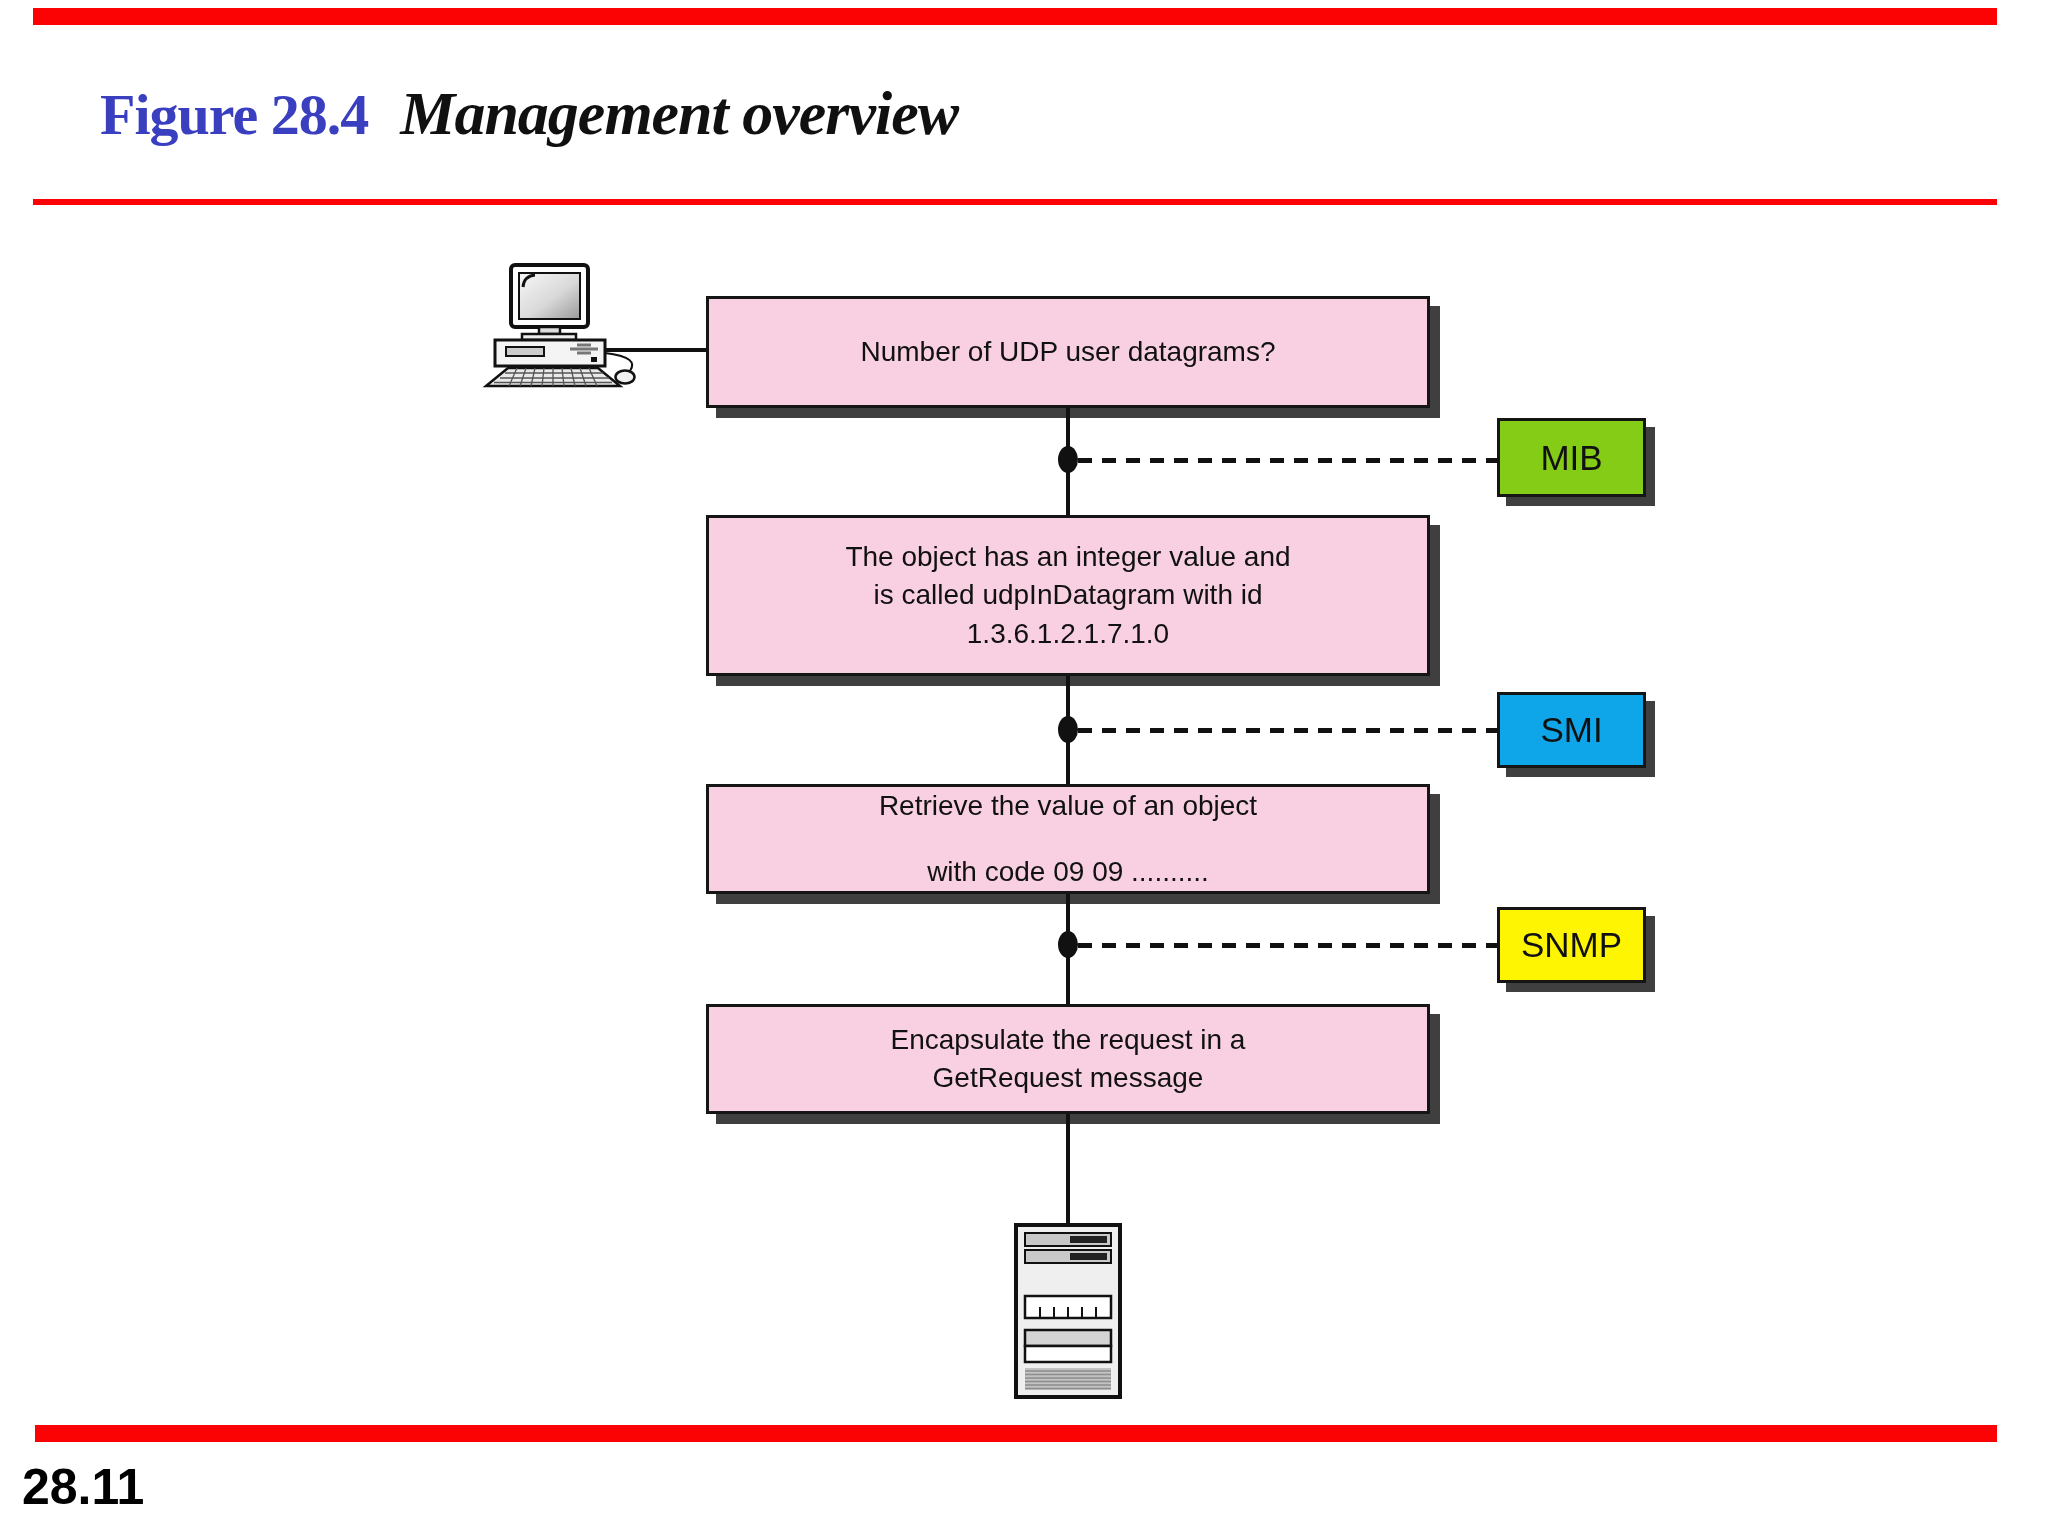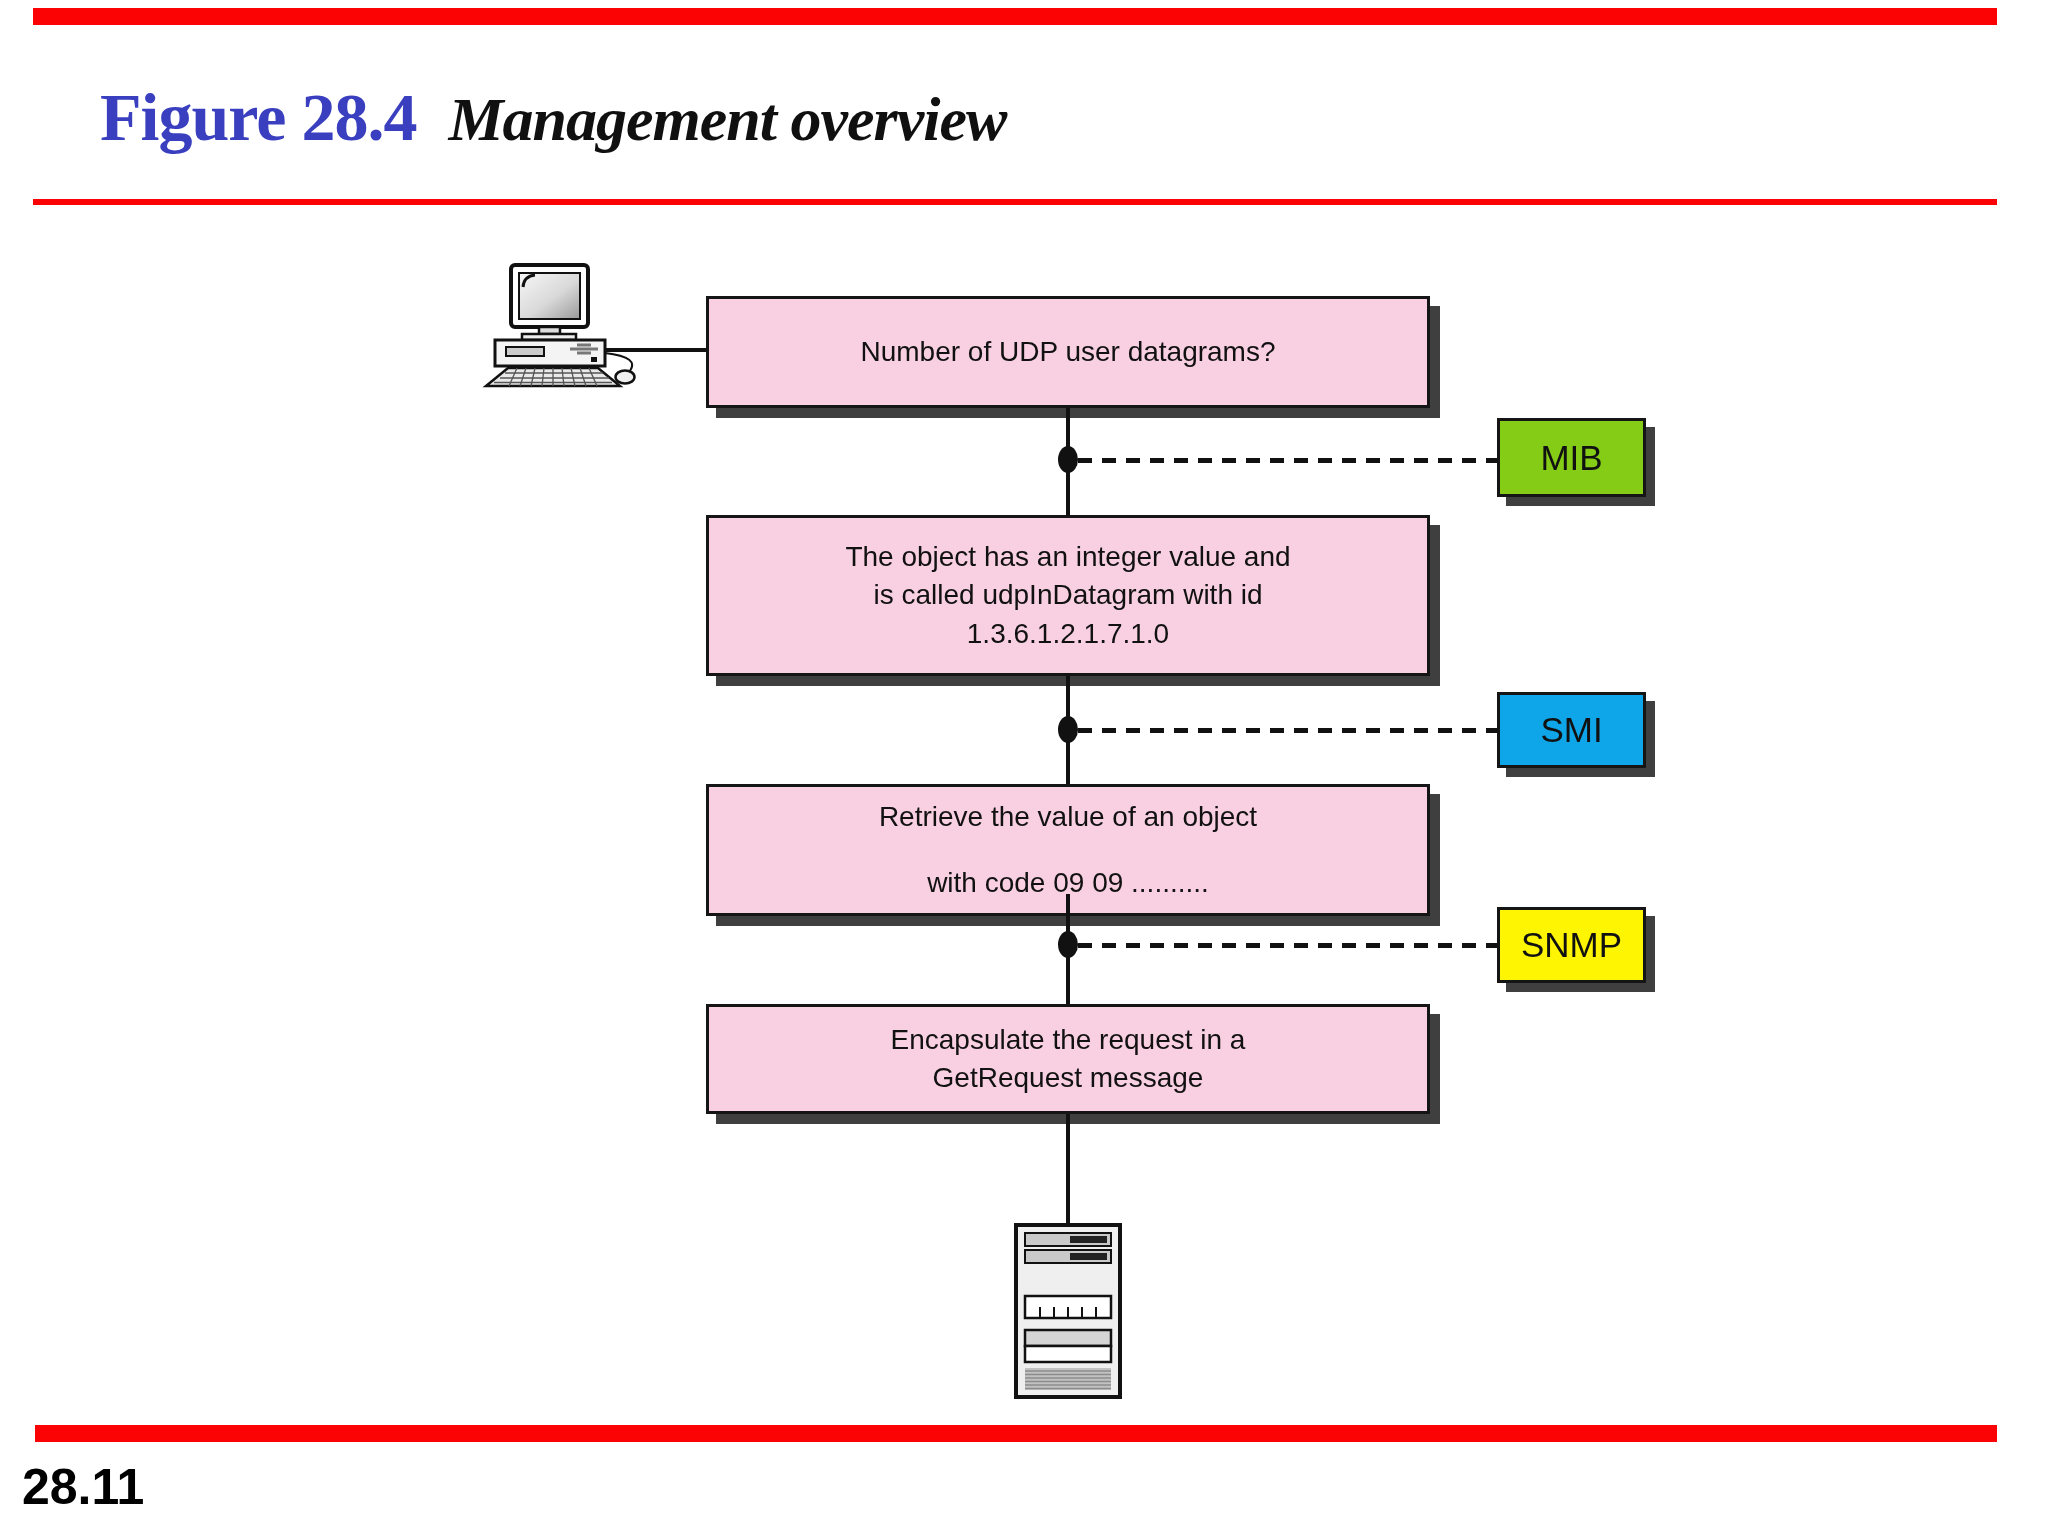--- a/index.html
+++ b/index.html
@@ -6,34 +6,34 @@
   #slide{position:relative;width:2048px;height:1536px;background:#ffffff;overflow:hidden;
          font-family:"Liberation Sans",sans-serif;}
 
   
   .red-bar{position:absolute;background:#fb0205;}
   #top-bar{left:33px;top:8px;width:1964px;height:17px;}
   #title-underline{left:33px;top:199px;width:1964px;height:6px;}
   #bottom-bar{left:35px;top:1425px;width:1962px;height:17px;}
 
   #title-row{position:absolute;left:100px;top:78px;display:flex;align-items:baseline;}
-  #figure-label{font-family:"Liberation Serif",serif;font-weight:bold;font-size:68px;
+  #figure-label{font-family:"Liberation Serif",serif;font-weight:bold;font-size:58px;
                 color:#3a3fc0;letter-spacing:-1px;}
   #figure-title{font-family:"Liberation Serif",serif;font-weight:bold;font-style:italic;
                 font-size:62px;color:#101010;margin-left:32px;letter-spacing:-1px;}
   #page-number{position:absolute;left:22px;top:1458px;font-weight:bold;font-size:50px;color:#000;}
 
   
   .flow-box{position:absolute;left:706px;width:724px;box-sizing:border-box;
             background:#f8d0e2;border:3px solid #151515;box-shadow:10px 10px 0 #3f3f3f;
             display:flex;flex-direction:column;justify-content:center;align-items:center;
             font-size:28px;line-height:1.36;color:#111;text-align:center;}
   #flow-box-1{top:296px;height:112px;}
   #flow-box-2{top:515px;height:161px;}
-  #flow-box-3{top:784px;height:132px;gap:28px;}
+  #flow-box-3{top:784px;height:110px;gap:28px;}
   #flow-box-4{top:1004px;height:110px;}
 
   
   .side-box{position:absolute;left:1497px;width:149px;box-sizing:border-box;
             border:3px solid #151515;box-shadow:9px 9px 0 #3f3f3f;
             display:flex;justify-content:center;align-items:center;
             font-size:35px;color:#111;}
   #side-box-mib{top:418px;height:79px;background:#84cc16;}
   #side-box-smi{top:692px;height:76px;background:#0ea5e9;}
   #side-box-snmp{top:907px;height:76px;background:#fdf502;}

